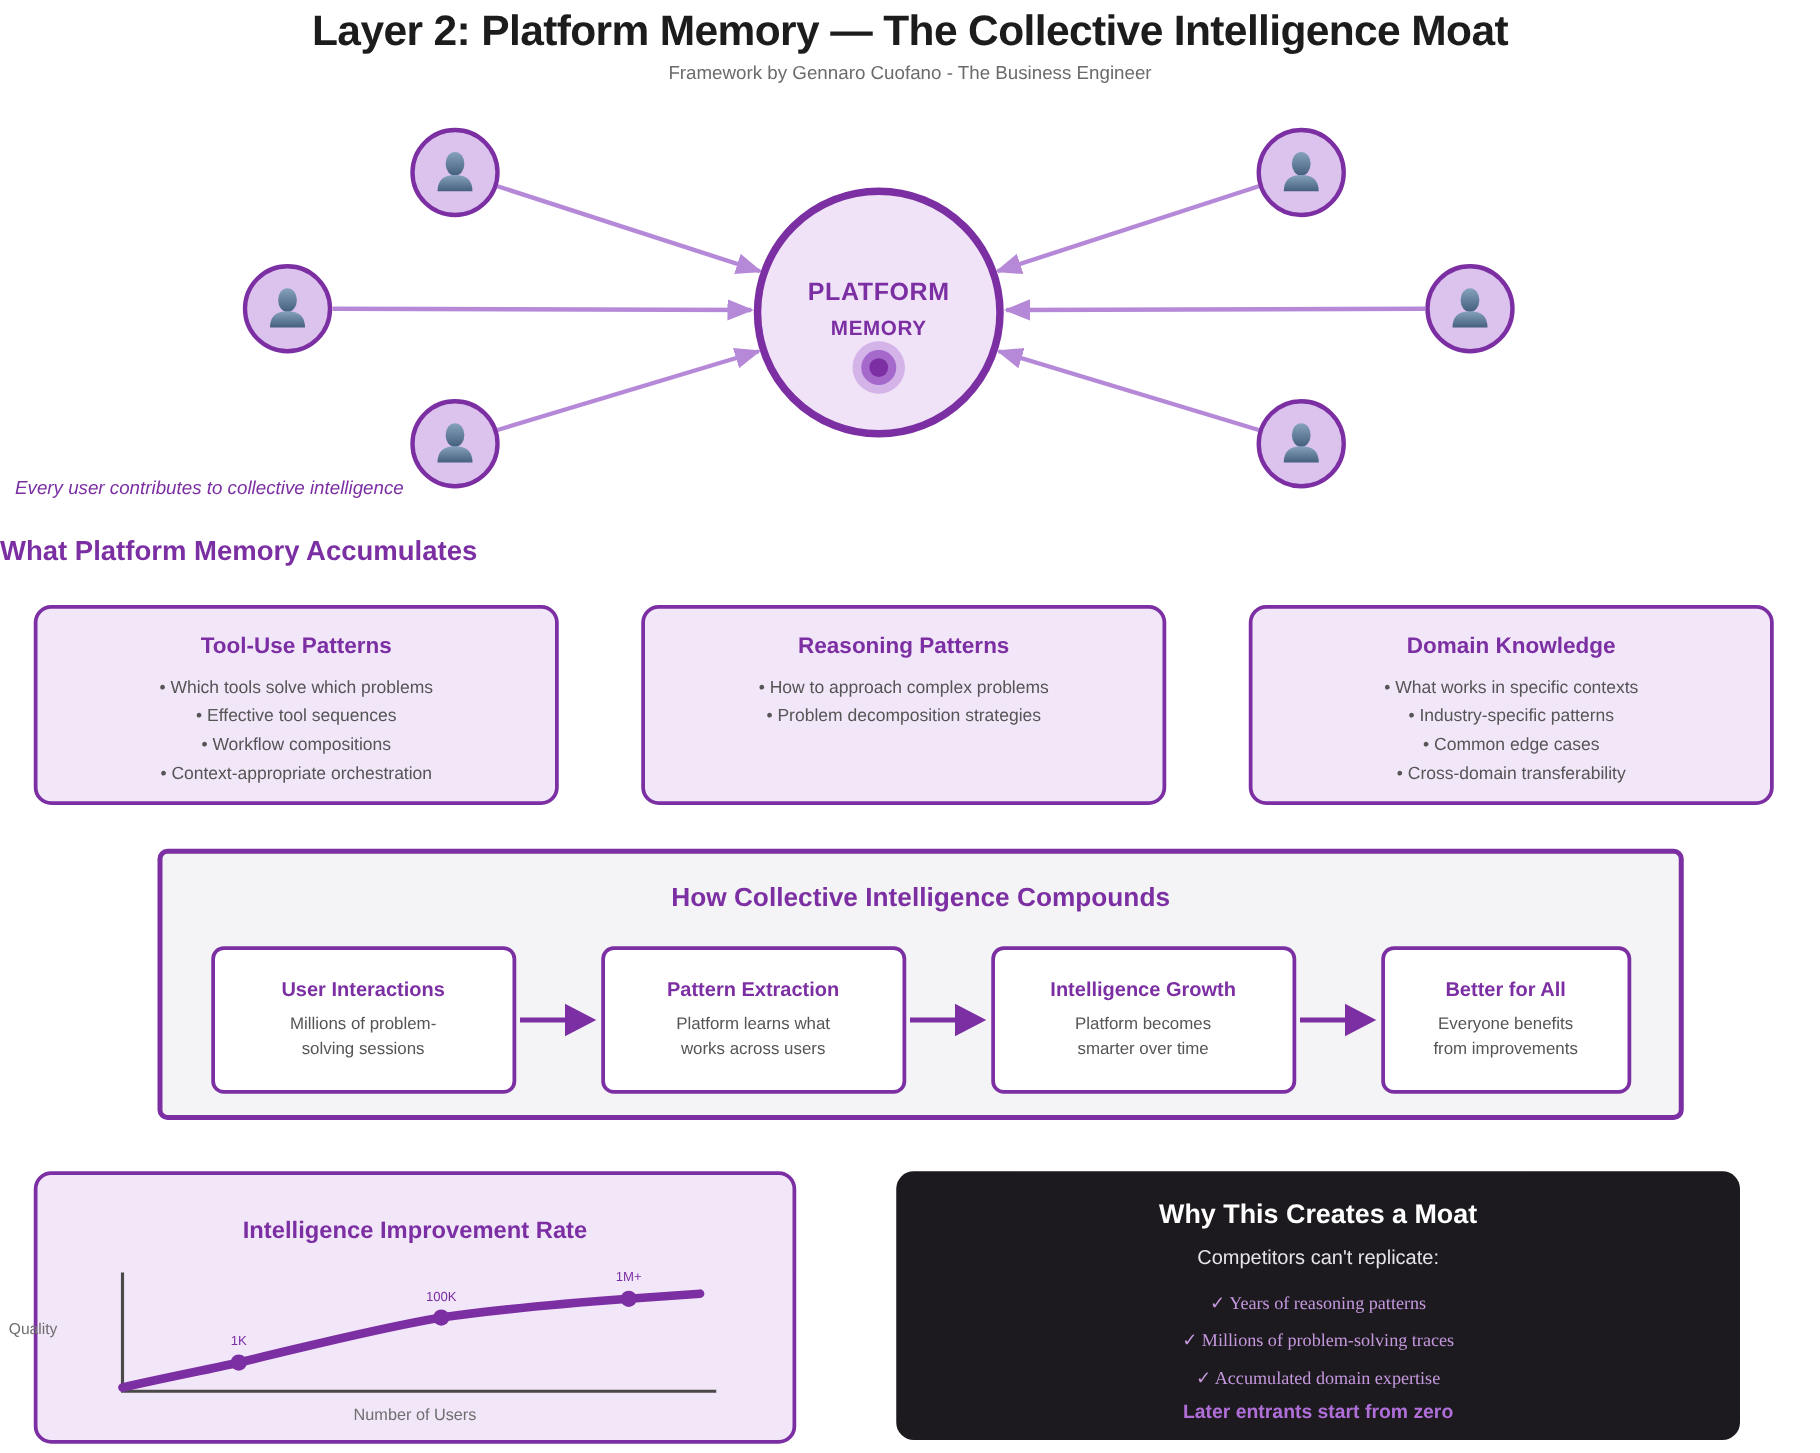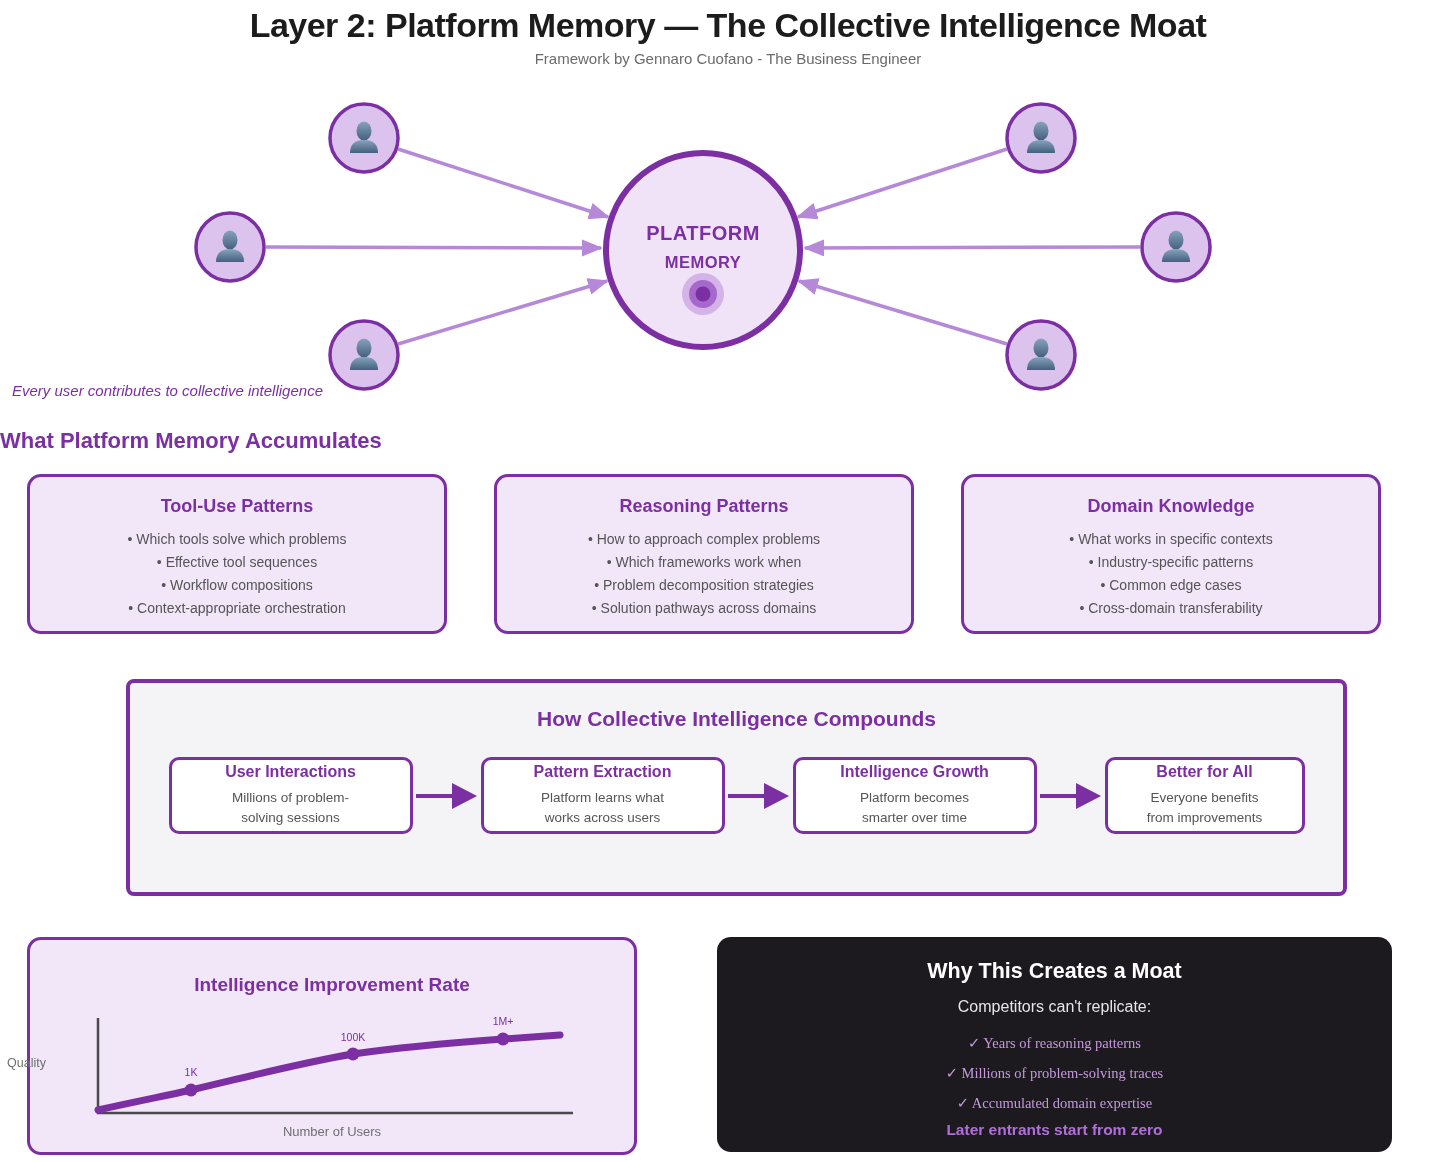--- a/index.html
+++ b/index.html
@@ -13,32 +13,32 @@
     font-size:15px; color:#6b6b6b; }
 
   .hub-svg { position:absolute; top:90px; left:0; }
 
   .hub-caption { position:absolute; top:382px; left:12px; width:100%; text-align:left;
     font-size:15px; font-style:italic; color:#7b2fa3; }
 
   .acc-heading { position:absolute; top:428px; left:0; width:100%; text-align:left;
     font-size:22px; font-weight:bold; color:#7b2fa3; }
 
-  .cards-row { position:absolute; top:474px; left:27px; display:flex; gap:47px; }
+  .cards-row { position:absolute; top:484px; left:27px; display:flex; gap:66px; }
   .acc-card { width:420px; height:160px; background:#f2e6f9; border:3px solid #7b2fa3;
     border-radius:14px; text-align:center; padding-top:19px; }
   .acc-card .card-title { font-size:18px; font-weight:bold; color:#7b2fa3; margin-bottom:11px; }
   .acc-card .bullet { font-size:14px; color:#555555; line-height:23px; }
   .acc-card .bullet::before { content:"• "; }
 
   .compounds { position:absolute; top:679px; left:94px; width:1221px; height:217px;
     background:#f4f3f5; border:4px solid #7b2fa3; border-radius:8px;margin-left:32px; }
   .compounds-heading { margin-top:24px; text-align:center; font-size:21px; font-weight:bold; color:#7b2fa3; }
   .steps-row { margin-top:26px; display:flex; justify-content:center; align-items:center; }
-  .step-box { background:#ffffff; border:3px solid #7b2fa3; border-radius:10px; height:77px;
+  .step-box { background:#ffffff; border:3px solid #7b2fa3; border-radius:10px; height:118px;
     display:flex; flex-direction:column; justify-content:center; align-items:center; text-align:center; }
   .step-box.w244 { width:244px; }
   .step-box.w200 { width:200px; }
   .step-title { font-size:16px; font-weight:bold; color:#7b2fa3; margin-bottom:7px; }
   .step-desc { font-size:13.5px; color:#555555; line-height:20px; }
   .flow-arrow { width:68px; display:flex; align-items:center; justify-content:center; }
   .flow-arrow .shaft { width:36px; height:4px; background:#7b2fa3; }
   .flow-arrow .head { width:0; height:0; border-top:13px solid transparent;
     border-bottom:13px solid transparent; border-left:25px solid #7b2fa3; }
 
@@ -149,23 +149,21 @@
     <div class="acc-card">
       <div class="card-title">Tool-Use Patterns</div>
       <div class="bullet">Which tools solve which problems</div>
       <div class="bullet">Effective tool sequences</div>
       <div class="bullet">Workflow compositions</div>
       <div class="bullet">Context-appropriate orchestration</div>
     </div>
     <div class="acc-card">
       <div class="card-title">Reasoning Patterns</div>
       <div class="bullet">How to approach complex problems</div>
-      <div class="bullet">Which frameworks work when</div>
       <div class="bullet">Problem decomposition strategies</div>
-      <div class="bullet">Solution pathways across domains</div>
     </div>
     <div class="acc-card">
       <div class="card-title">Domain Knowledge</div>
       <div class="bullet">What works in specific contexts</div>
       <div class="bullet">Industry-specific patterns</div>
       <div class="bullet">Common edge cases</div>
       <div class="bullet">Cross-domain transferability</div>
     </div>
   </div>
 

